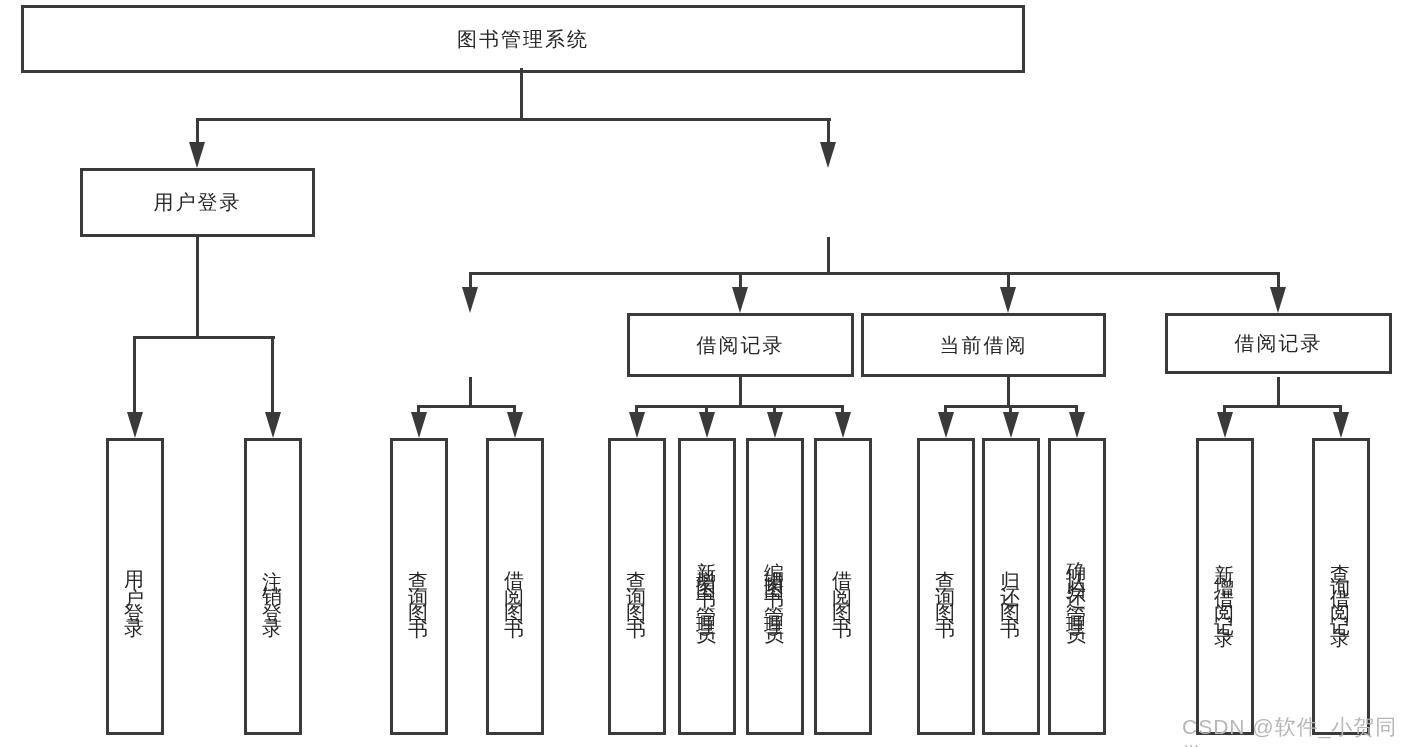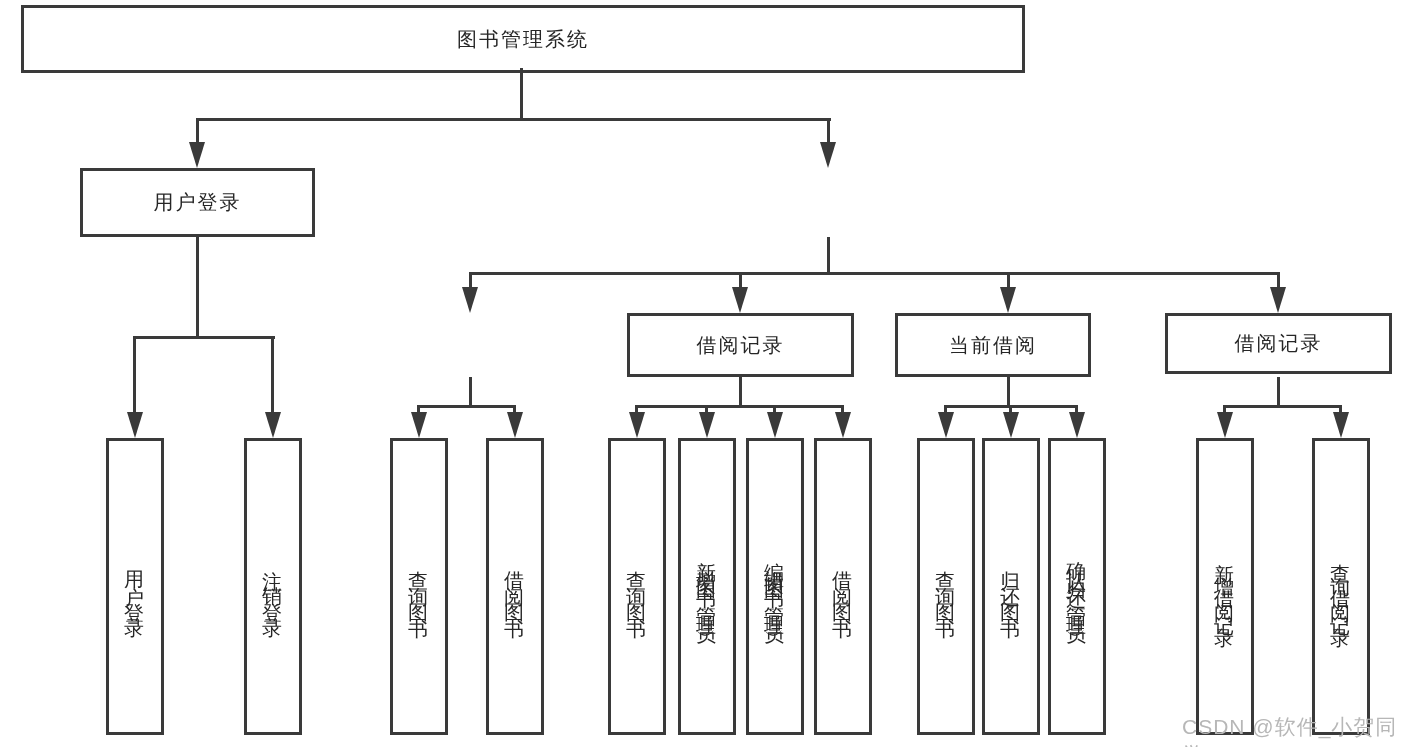--- a/index.html
+++ b/index.html
@@ -47,21 +47,21 @@
     <span>图书管理系统</span>
   </div>
 
   <div class="box" style="left:80px;top:168px;width:235px;height:69px">
     <span>用户登录</span>
   </div>
 
   <div class="box" style="left:627px;top:313px;width:227px;height:64px">
     <span>借阅记录</span>
   </div>
-  <div class="box" style="left:895px;top:313px;width:196px;height:64px">
+  <div class="box" style="left:861px;top:313px;width:245px;height:64px">
     <span>当前借阅</span>
   </div>
   <div class="box" style="left:1165px;top:313px;width:227px;height:61px">
     <span>借阅记录</span>
   </div>
 
   <div class="box leaf sp-4" style="left:106px;top:438px;width:58px;height:297px">
     <span>用户登录</span>
   </div>
   <div class="box leaf sp-4" style="left:244px;top:438px;width:58px;height:297px">

